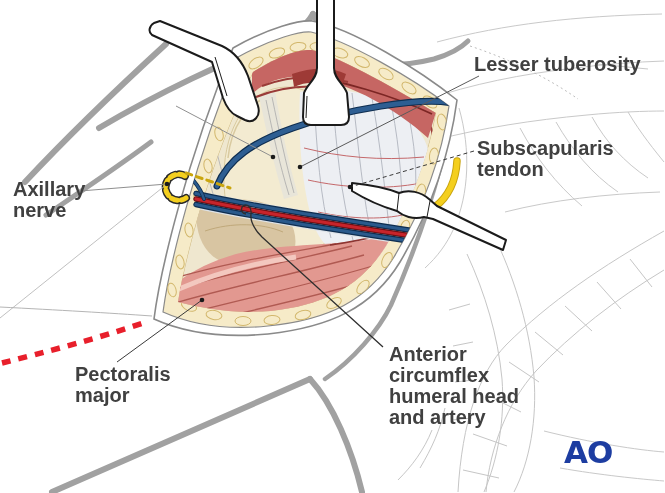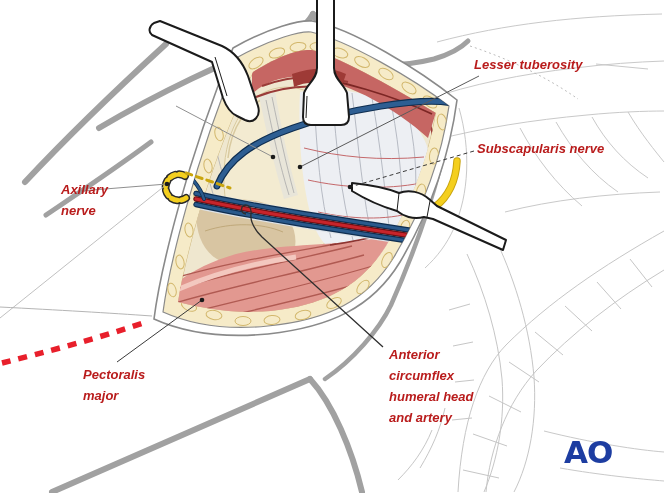--- a/index.html
+++ b/index.html
@@ -1,20 +1,20 @@
 <!DOCTYPE html>
 <html><head>
 <meta charset="utf-8">
 <style>
   html,body{margin:0;padding:0;background:#ffffff;}
   #stage{position:relative;width:665px;height:493px;background:#ffffff;overflow:hidden;
          font-family:"Liberation Sans",sans-serif;}
   #art{position:absolute;left:0;top:0;}
-  .lbl{position:absolute;color:#b91c1c;font-size:13px;font-weight:600;line-height:21px;
-       white-space:pre-line;letter-spacing:0px;font-style:italic;}
+  .lbl{position:absolute;color:#404040;font-size:20px;font-weight:600;line-height:21px;
+       white-space:pre-line;letter-spacing:0px;}
 </style>
 </head>
 <body>
 
 <div id="stage">
 
 <svg id="art" width="665" height="493" viewBox="0 0 665 493">
   <defs>
     <clipPath id="clipFat">
       <path d="M253,72 C281,54 301,49 312,50 C343,58 401,92 436,113 C429,154 413,199 386,246 C361,286 325,305 271,311 C237,314 205,309 178,302 C184,262 207,167 253,72 Z"></path>
@@ -220,23 +220,23 @@
     <circle cx="300" cy="167" r="2.3"></circle>
     <circle cx="350" cy="187" r="2.3"></circle>
     <circle cx="167" cy="184" r="2.3"></circle>
     <circle cx="202" cy="300" r="2.3"></circle>
   </g>
 
   <text x="564" y="463" font-family="DejaVu Sans, sans-serif" font-size="31" font-weight="bold" fill="#1d3da1" letter-spacing="-1">AO</text>
 </svg>
 
 <div class="lbl" style="left:474px;top:54px;">Lesser tuberosity</div>
-<div class="lbl" style="left:477px;top:138px;">Subscapularis nerve</div>
-<div class="lbl" style="left:13px;top:179px;margin-left:48px;">Axillary
+<div class="lbl" style="left:477px;top:138px;">Subscapularis tendon</div>
+<div class="lbl" style="left:13px;top:179px;">Axillary
 nerve</div>
-<div class="lbl" style="left:75px;top:364px;margin-left:8px;">Pectoralis
+<div class="lbl" style="left:75px;top:364px;">Pectoralis
 major</div>
 <div class="lbl" style="left:389px;top:344px;">Anterior
 circumflex
 humeral head
 and artery</div>
 
 </div>
 
 </body></html>

